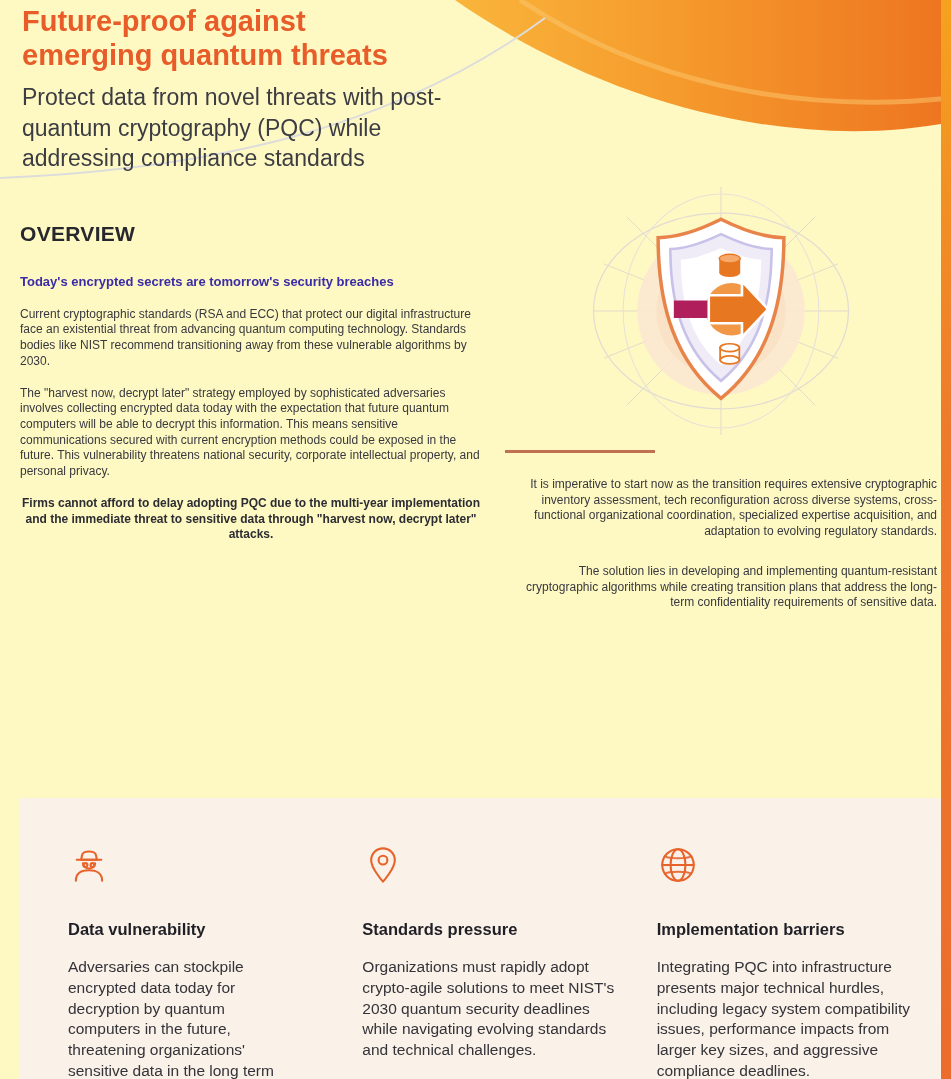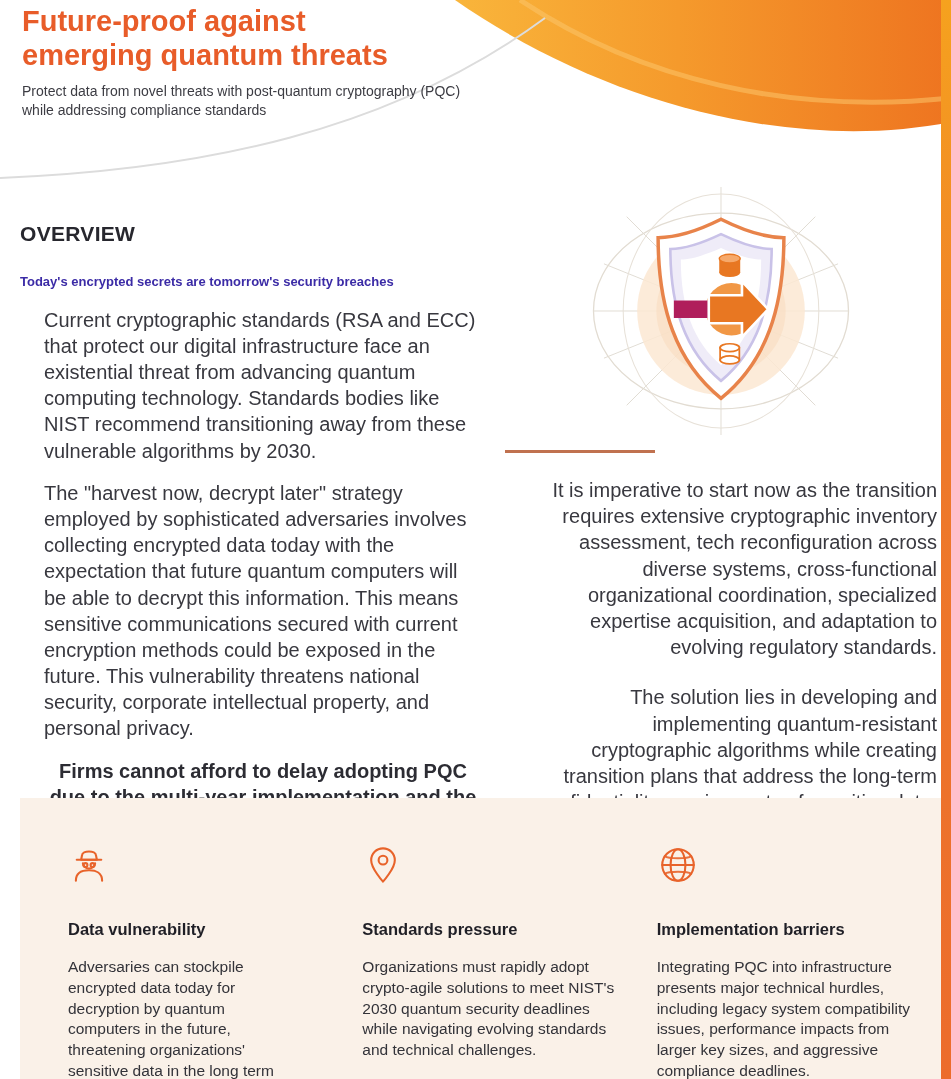--- a/index.html
+++ b/index.html
@@ -1,36 +1,36 @@
 <!DOCTYPE html>
 <html><head>
 <meta charset="utf-8">
 <style>
   * { margin:0; padding:0; box-sizing:border-box; }
   html,body { background:#e9e9e9; }
   .page {
     position:relative; width:951px; height:1079px; margin:0 auto;
-    background:#ffffff; overflow:hidden;
+    background:#fef9c3; overflow:hidden;
     font-family:"Liberation Sans","DejaVu Sans",sans-serif;
     color:#38383f;
   }
   
   .right-bar { position:absolute; top:0; right:0; width:10px; height:100%;
     background:linear-gradient(180deg,#f6a21e 0%,#ee7a2b 40%,#ec6c2b 100%); z-index:6; }
   
   .swoosh { position:absolute; top:0; left:0; width:951px; height:210px; z-index:1; pointer-events:none; }
   
   .header { position:absolute; left:22px; top:4px; width:480px; z-index:3; }
   .title { font-size:29px; font-weight:bold; line-height:1.18; color:#e85c29; }
-  .subtitle { margin-top:10px; font-size:14px; line-height:1.32; color:#3c3c43; width:470px; }
+  .subtitle { margin-top:10px; font-size:23px; line-height:1.32; color:#3c3c43; width:470px; }
   
   .left-col { position:absolute; left:20px; top:222px; width:462px; z-index:2; }
   .section-heading { font-size:21px; font-weight:bold; color:#27272e; letter-spacing:.3px; }
   .purple-subhead { margin-top:28px; font-size:13px; font-weight:bold; color:#3b2ba6; line-height:1.28; width:390px; }
-  .body-para { margin-top:16px; font-size:20px; line-height:1.31; color:#38383f;margin-left:24px; }
+  .body-para { margin-top:16px; font-size:12px; line-height:1.31; color:#38383f; }
   .body-para.bold { font-weight:bold; color:#2c2c33;text-align:center; }
   
   .right-col { position:absolute; left:505px; top:180px; width:432px; z-index:2;text-align:right; }
   .illustration-wrap { width:100%; display:flex; justify-content:center; }
   .divider { margin-top:8px; width:150px; height:3px; background:#c0714f; }
   .right-col .body-para { margin-top:24px; }
   
   .challenges-heading { position:absolute; left:20px; top:756px; z-index:2; }
   .challenges-section {
     position:absolute; left:20px; top:798px; right:10px; height:331px;

